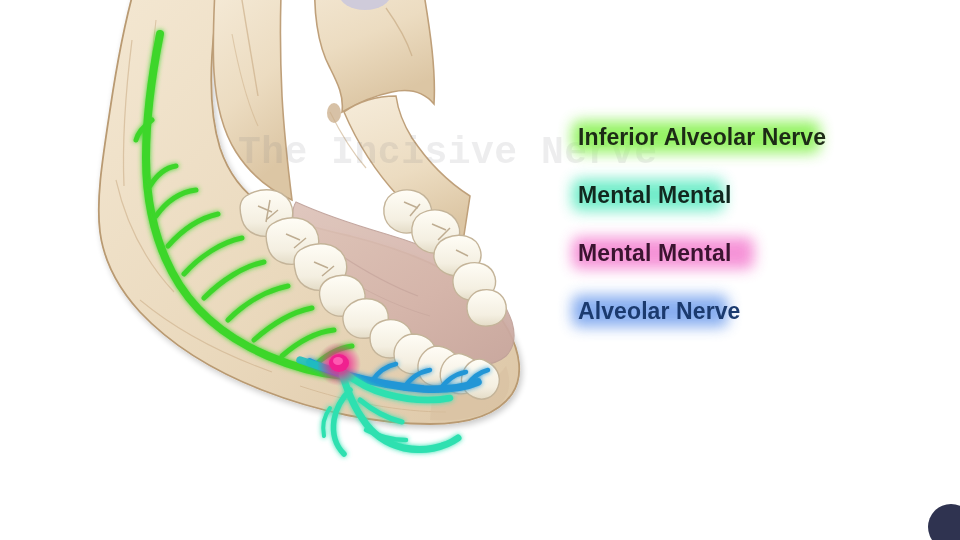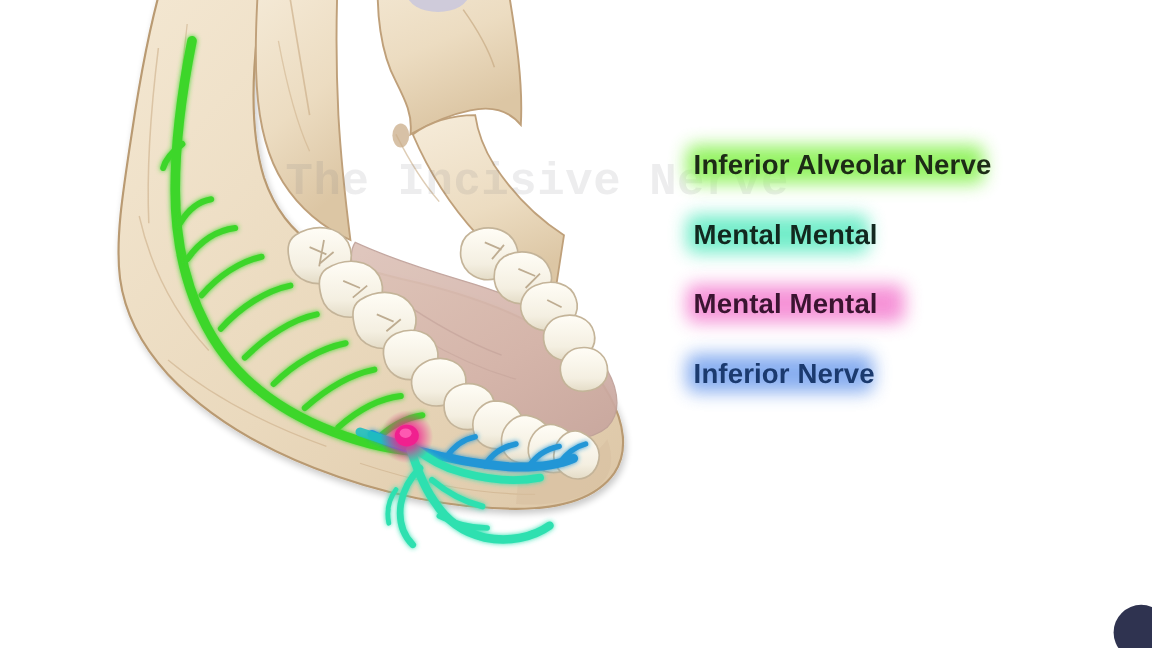--- a/index.html
+++ b/index.html
@@ -310,20 +310,20 @@
       <span class="legend-text" style="color: rgb(18, 40, 31);">Mental Mental</span>
     </div>
 
     <div class="legend-item">
       <span class="legend-glow" style="background: rgb(245, 138, 212); width: 182px;"></span>
       <span class="legend-text" style="color: rgb(58, 20, 48);">Mental Mental</span>
     </div>
 
     <div class="legend-item">
       <span class="legend-glow" style="background: rgb(127, 168, 239); width: 156px;"></span>
-      <span class="legend-text" style="color: rgb(27, 58, 110);">Inferior Nerve</span>
+      <span class="legend-text" style="color: rgb(27, 58, 110);">Alveolar Nerve</span>
     </div>
 
   </div>
 
   <div id="corner-mark" style="background: rgb(47, 51, 80);"></div>
 
 </div>
 
 </body></html>

